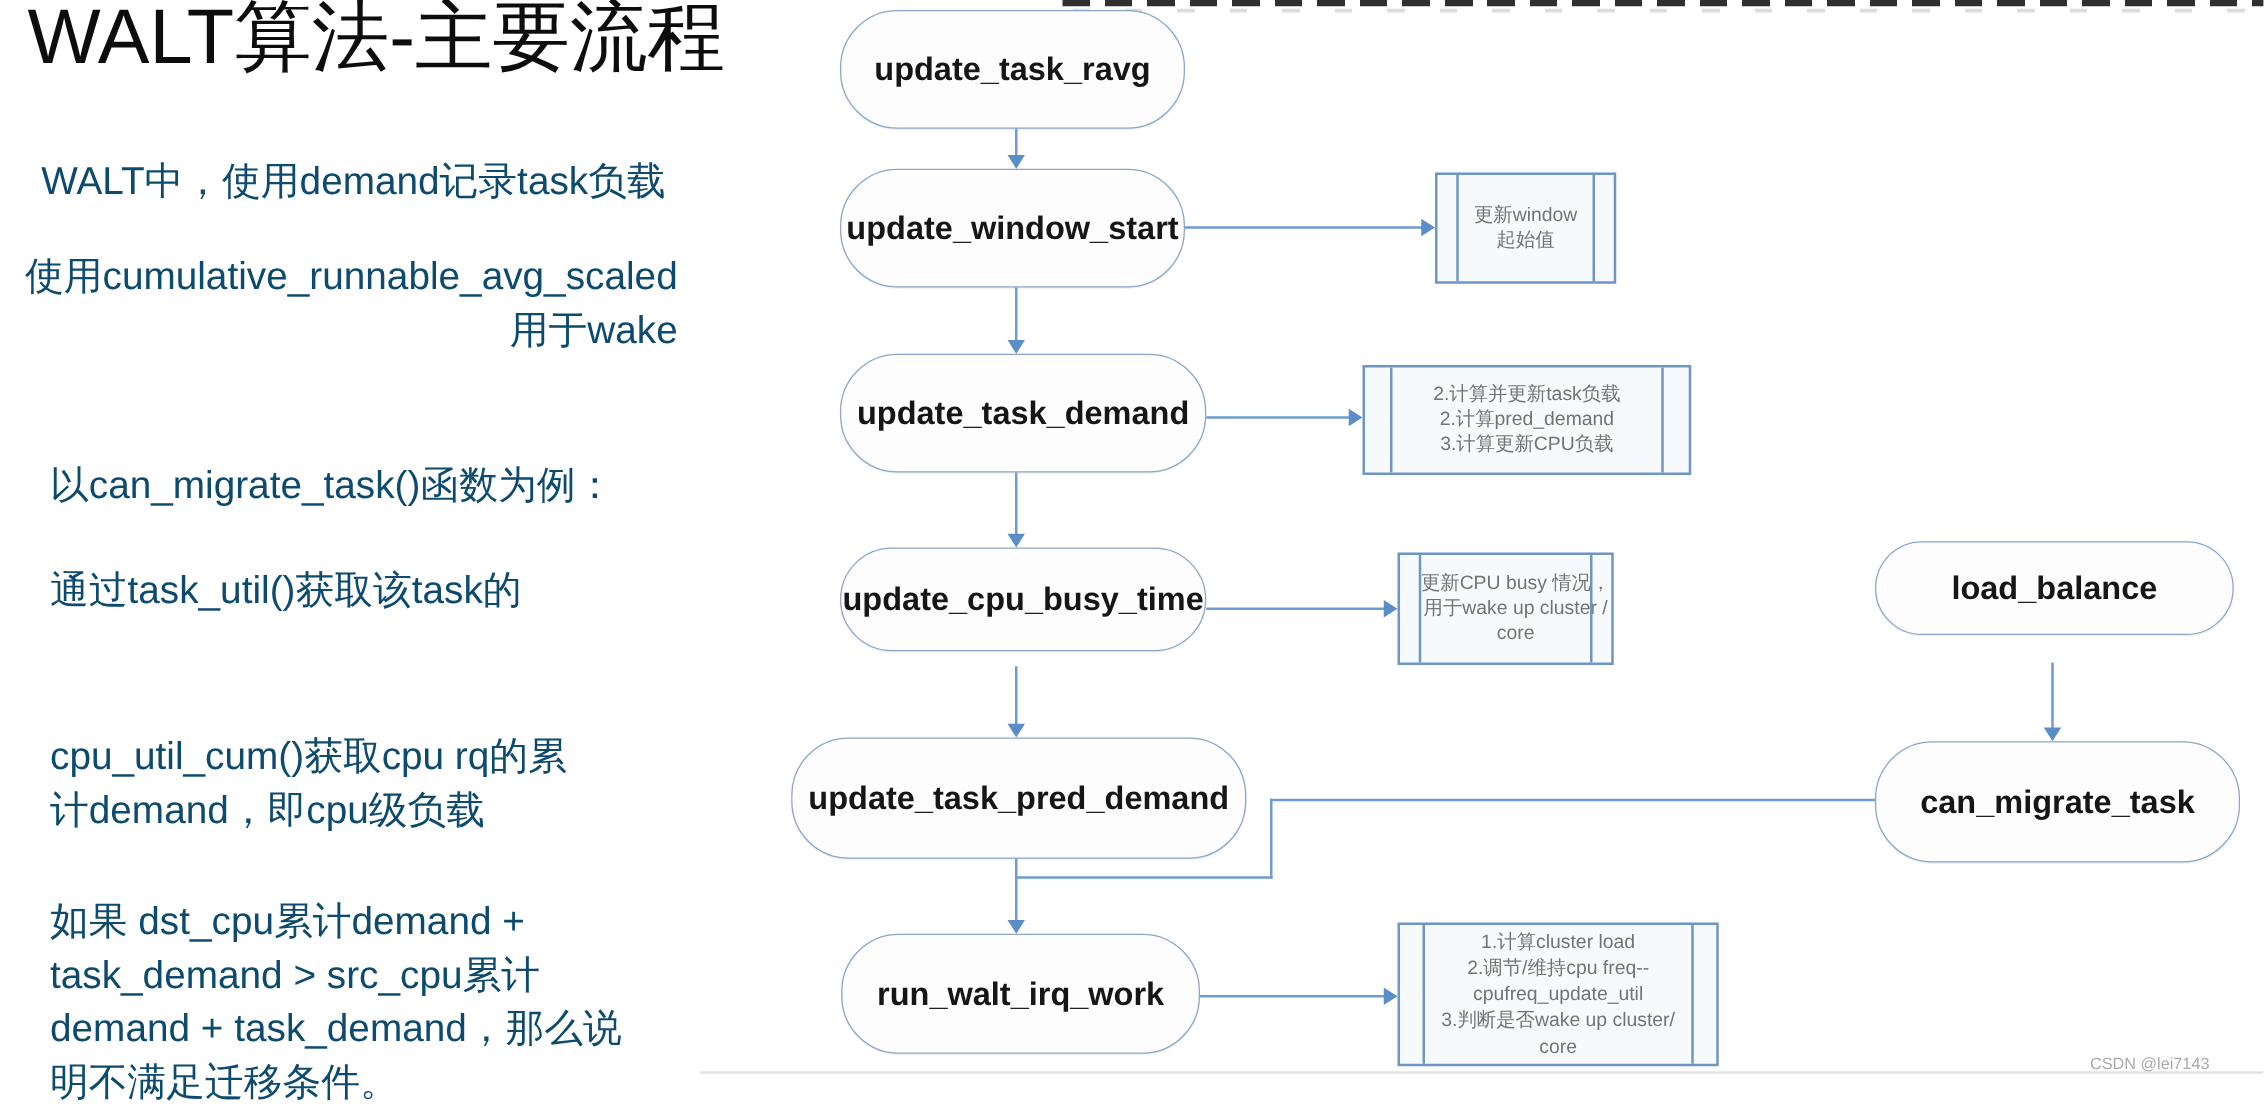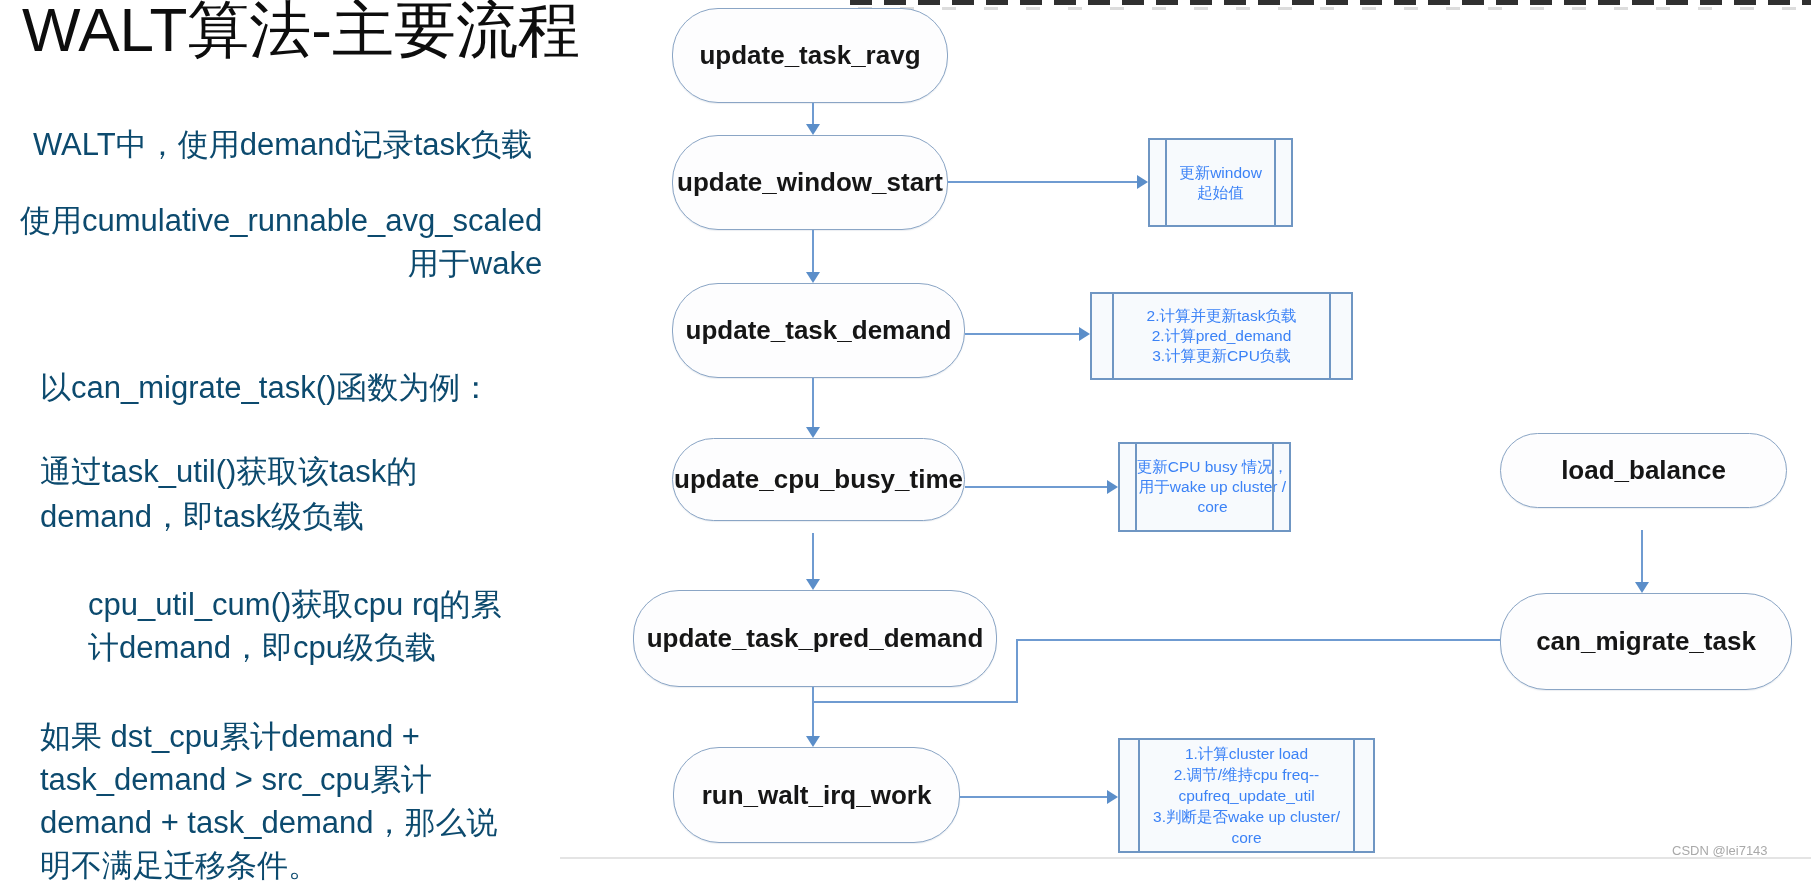--- a/index.html
+++ b/index.html
@@ -18,21 +18,21 @@
   .flow-node{
     position:absolute;border:1.5px solid #8aa5c5;border-radius:46px;background:#fdfdfe;
     display:flex;align-items:center;justify-content:center;
     font-weight:bold;font-size:26px;color:#161616;box-sizing:border-box;
     box-shadow:0 1px 1px rgba(120,140,170,.15);
   }
   
   .proc-box{
     position:absolute;border:2px solid #6f96c3;background:#f7fafd;box-sizing:border-box;
     display:flex;flex-direction:column;justify-content:center;
-    color:#3b82f6;font-size:15.5px;line-height:20px;text-align:center;
+    color:#737373;font-size:15.5px;line-height:20px;text-align:center;
   }
   .proc-box .bar{position:absolute;top:0;bottom:0;width:0;border-left:2px solid #6f96c3;}
   
   .hline{position:absolute;height:2px;background:#6f9bd1;}
   .vline{position:absolute;width:2px;background:#6f9bd1;}
   .arrow-down{position:absolute;width:0;height:0;
     border-left:7px solid transparent;border-right:7px solid transparent;
     border-top:11px solid #5b8ec9;}
   .arrow-right{position:absolute;width:0;height:0;
     border-top:7px solid transparent;border-bottom:7px solid transparent;
@@ -60,23 +60,22 @@
   </div>
   <div class="note" style="left:20px;top:199px;text-align:right;">
     <div>使用cumulative_runnable_avg_scaled</div>
     <div>用于wake</div>
   </div>
   <div class="note" style="left:40px;top:366px;">
     <div>以can_migrate_task()函数为例：</div>
   </div>
   <div class="note" style="left:40px;top:449px;line-height:45px;">
     <div>通过task_util()获取该task的</div>
-    <div>demand，即task级负载</div>
   </div>
-  <div class="note" style="left:40px;top:583px;margin-left:48px;">
+  <div class="note" style="left:40px;top:583px;">
     <div>cpu_util_cum()获取cpu rq的累</div>
     <div>计demand，即cpu级负载</div>
   </div>
   <div class="note" style="left:40px;top:715px;">
     <div>如果 dst_cpu累计demand +</div>
     <div>task_demand &gt; src_cpu累计</div>
     <div>demand + task_demand，那么说</div>
     <div>明不满足迁移条件。</div>
   </div>
 

